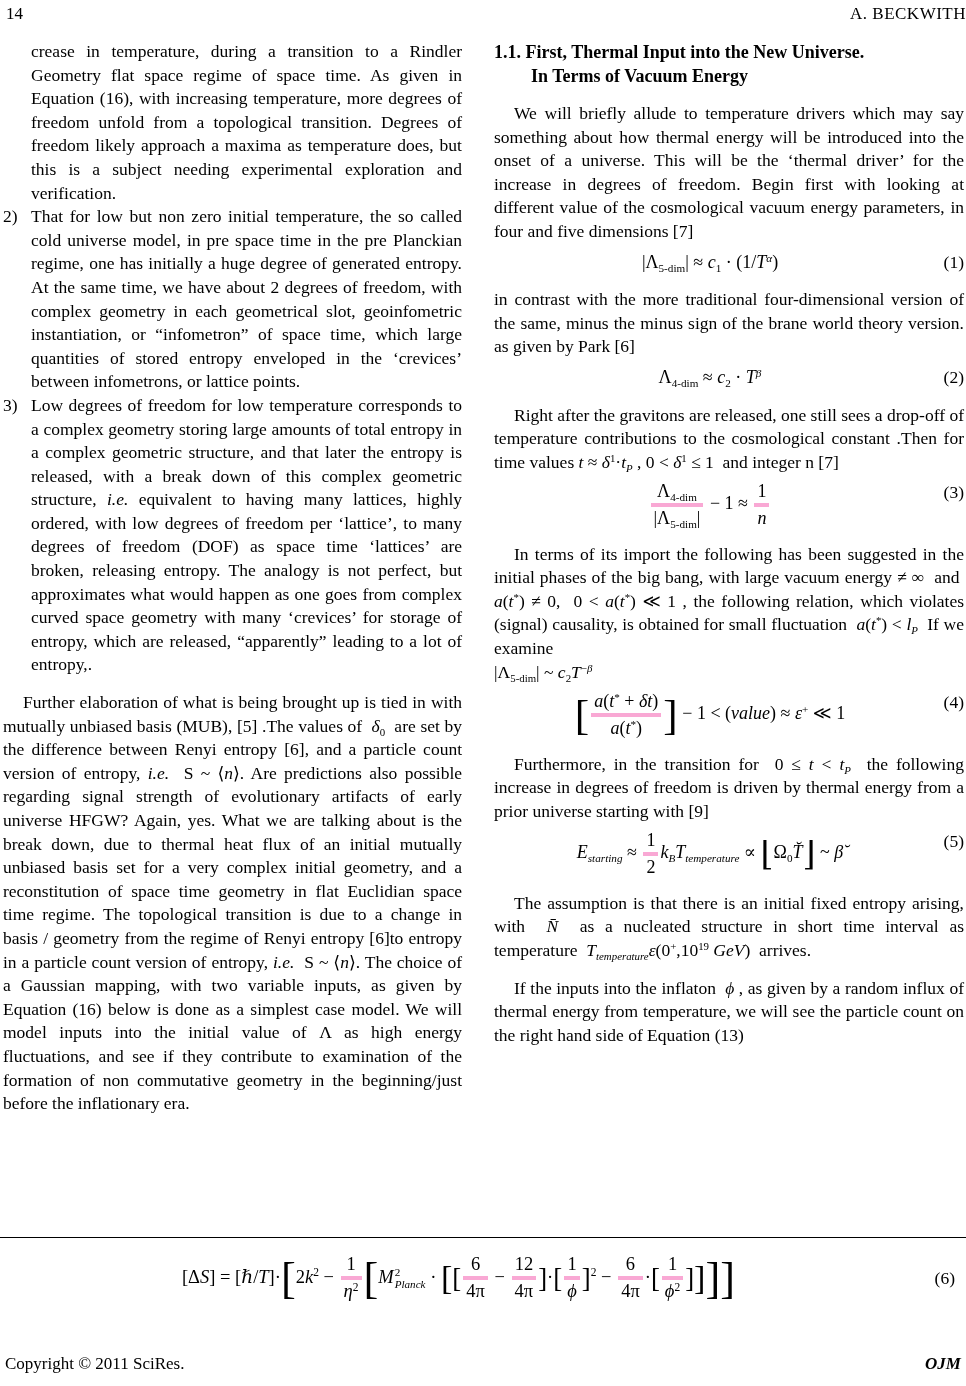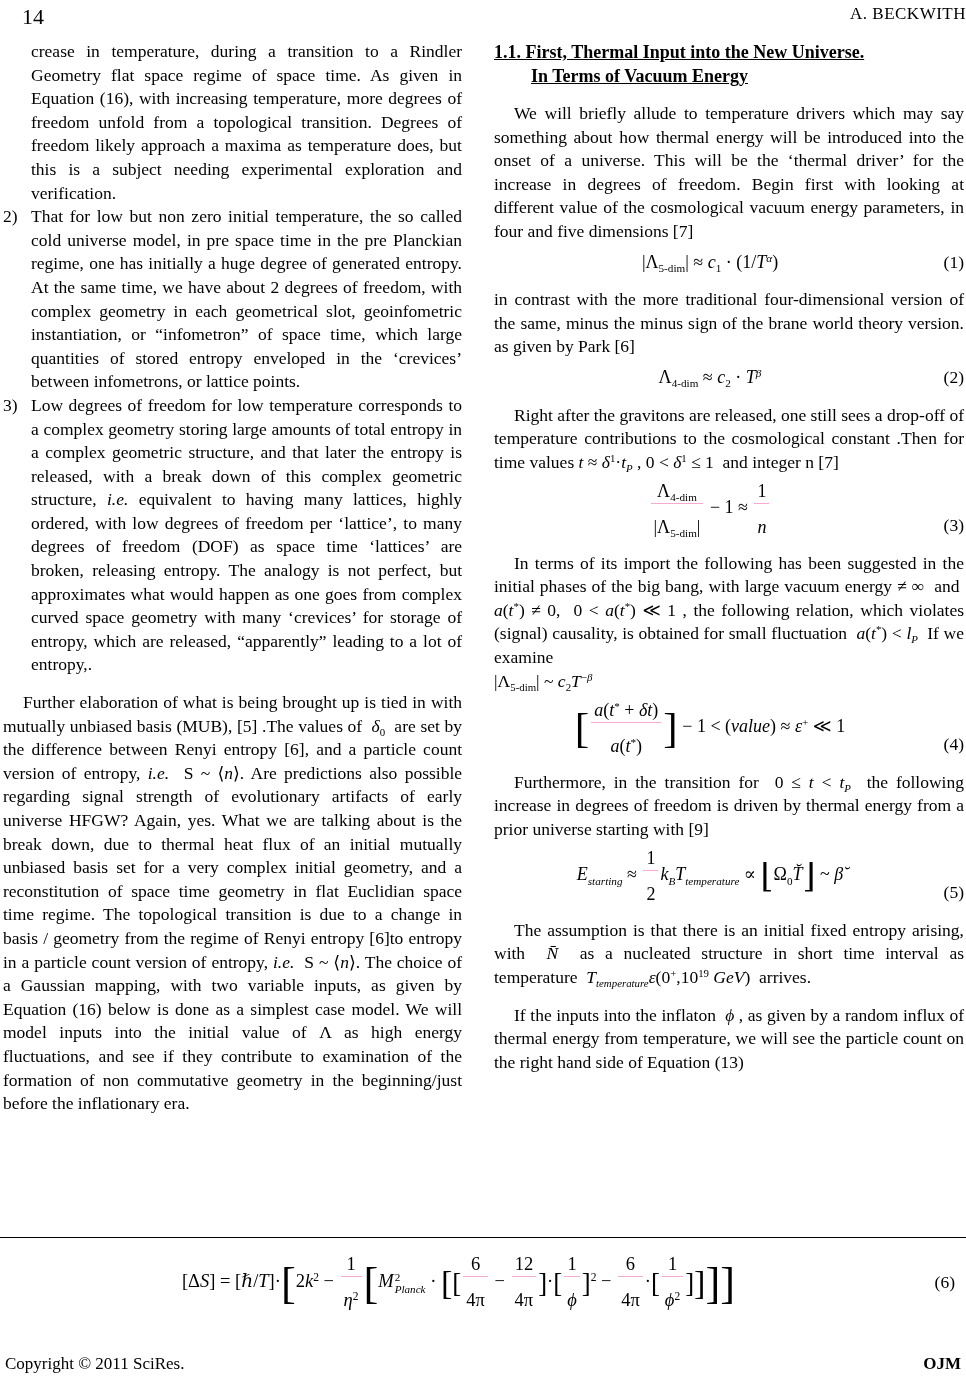--- a/index.html
+++ b/index.html
@@ -2,52 +2,52 @@
 <html><head>
 <meta charset="utf-8">
 <style>
   html,body{margin:0;padding:0;}
   body{
     width:966px;height:1386px;position:relative;overflow:hidden;
     background:#ffffff;color:#000000;
     font-family:"Liberation Serif","DejaVu Serif","DejaVu Sans",serif;
     font-size:17.5px;
   }
-  .hdr-num{position:absolute;left:22px;top:4px;font-size:22px;}
+  .hdr-num{position:absolute;left:6px;top:4px;font-size:17px;}
   .hdr-title{position:absolute;top:4px;left:0;width:100%;text-align:right;font-size:17px;letter-spacing:.5px;}
   .colL{position:absolute;left:3px;top:40px;width:459px;line-height:23.6px;}
   .colR{position:absolute;left:494px;top:40px;width:470px;line-height:23.6px;}
   .jt{text-align:justify;margin-top:14px;}
   .ind{text-indent:20px;}
   .li{display:flex;}
   .mk{width:28px;flex:none;}
   .tx{flex:1;text-align:justify;}
-  .heading{font-weight:bold;font-size:18px;line-height:24px;margin-bottom:14px;text-decoration:underline;}
+  .heading{font-weight:bold;font-size:18px;line-height:24px;margin-bottom:14px;}
   .h2{margin-left:37px;}
-  .eqrow{display:flex;align-items:flex-end;margin:7px 0;}
+  .eqrow{display:flex;align-items:flex-start;margin:7px 0;}
   .eqbody{flex:1;text-align:center;font-size:18px;}
   .eqnum{flex:none;width:38px;text-align:right;}
   sub,sup{font-size:.62em;line-height:0;}
   sub{vertical-align:-.4em;}
   sup{vertical-align:.55em;}
   
   fr{display:inline-block;text-align:center;vertical-align:middle;margin:0 2px;}
-  ft{display:block;padding:0 3px 1px;border-bottom:1px solid #f9a8d4;line-height:1.15;}
-  fb{display:block;padding:1px 3px 0;line-height:1.15;margin-top:12px;}
+  ft{display:block;padding:0 3px 1px;border-bottom:4px solid #f9a8d4;line-height:1.15;}
+  fb{display:block;padding:1px 3px 0;line-height:1.15;}
   bb1{font-size:1.45em;vertical-align:middle;line-height:0;font-weight:300;}
   bb2{font-size:1.85em;vertical-align:middle;line-height:0;font-weight:300;}
   bb3{font-size:2.4em;vertical-align:middle;line-height:0;font-weight:300;}
   ss{display:inline-flex;flex-direction:column;vertical-align:middle;text-align:left;font-size:.6em;line-height:1.1;margin-left:1px;}
   sx{display:block;}
   sy{display:block;font-style:italic;}
   .divider{position:absolute;left:0;right:0;top:1237px;border-top:1.6px solid #000;}
   .eq6row{position:absolute;left:0;right:11px;top:1254px;display:flex;align-items:center;}
   .eq6row .eqbody{font-size:18.5px;}
   .footer{position:absolute;left:5px;right:5px;top:1354px;display:flex;justify-content:space-between;font-size:17px;}
-  .journal{font-weight:bold;text-align:right;}
+  .journal{font-weight:bold;font-style:italic;text-align:right;}
 </style>
 </head>
 <body>
 
 <div class="hdr-num">14</div>
 <div class="hdr-title">A. BECKWITH</div>
 
 <div class="colL">
   <div class="li">
     <span class="mk"></span>

